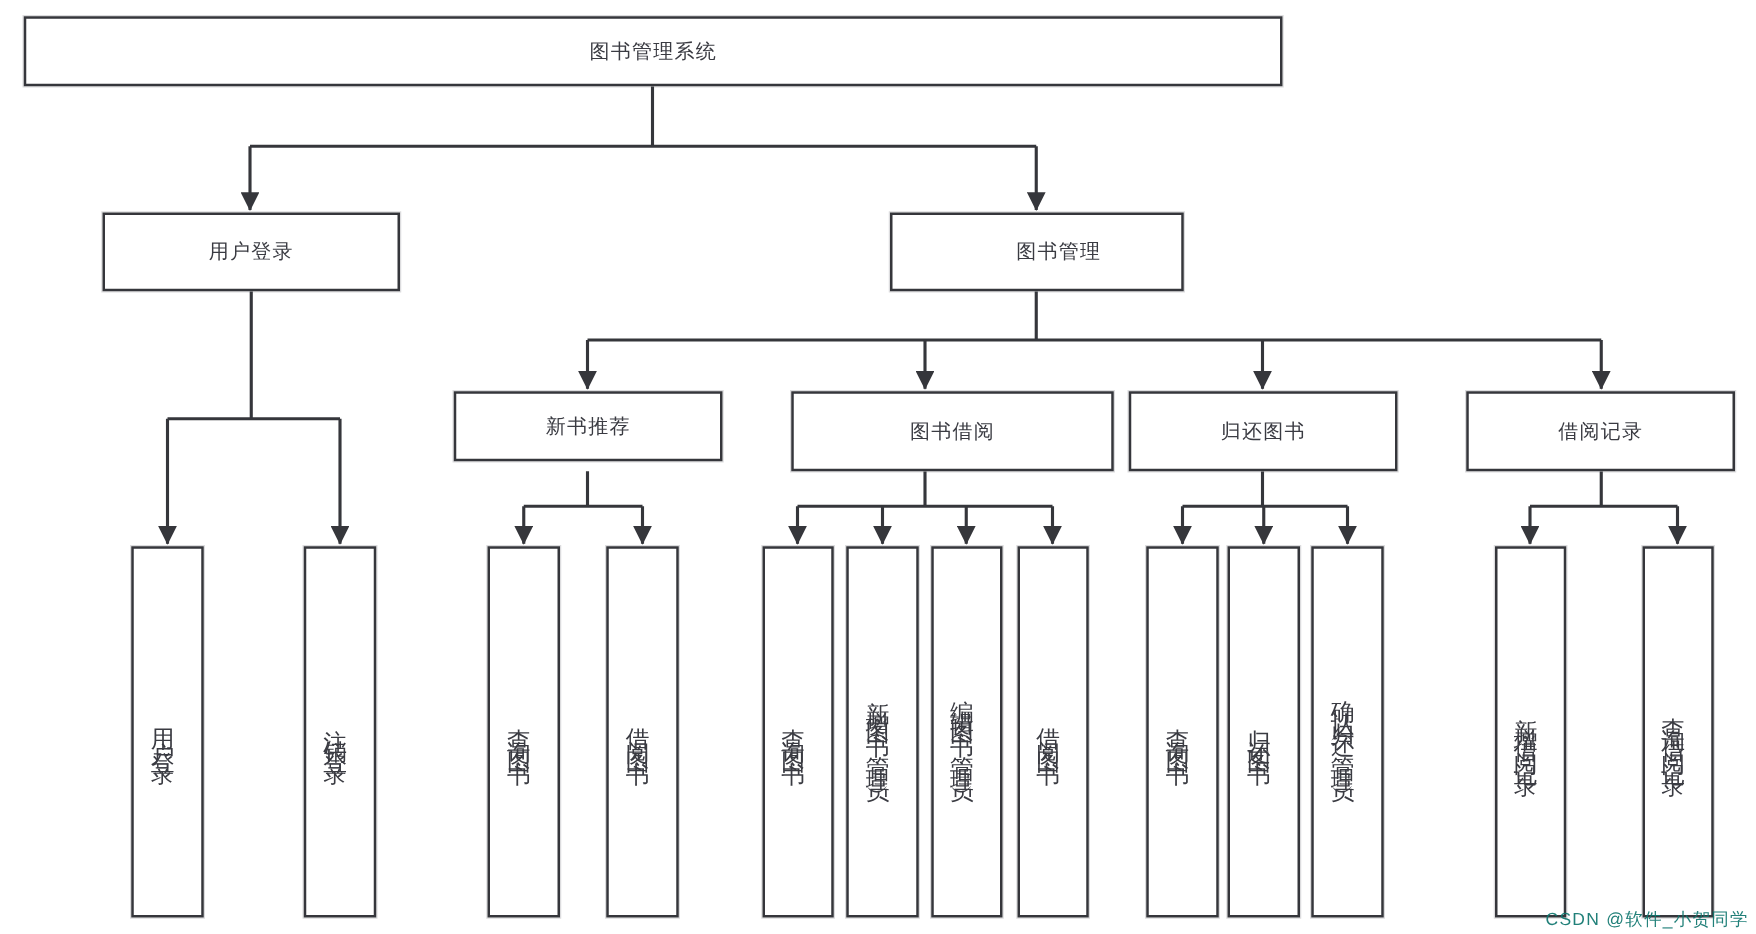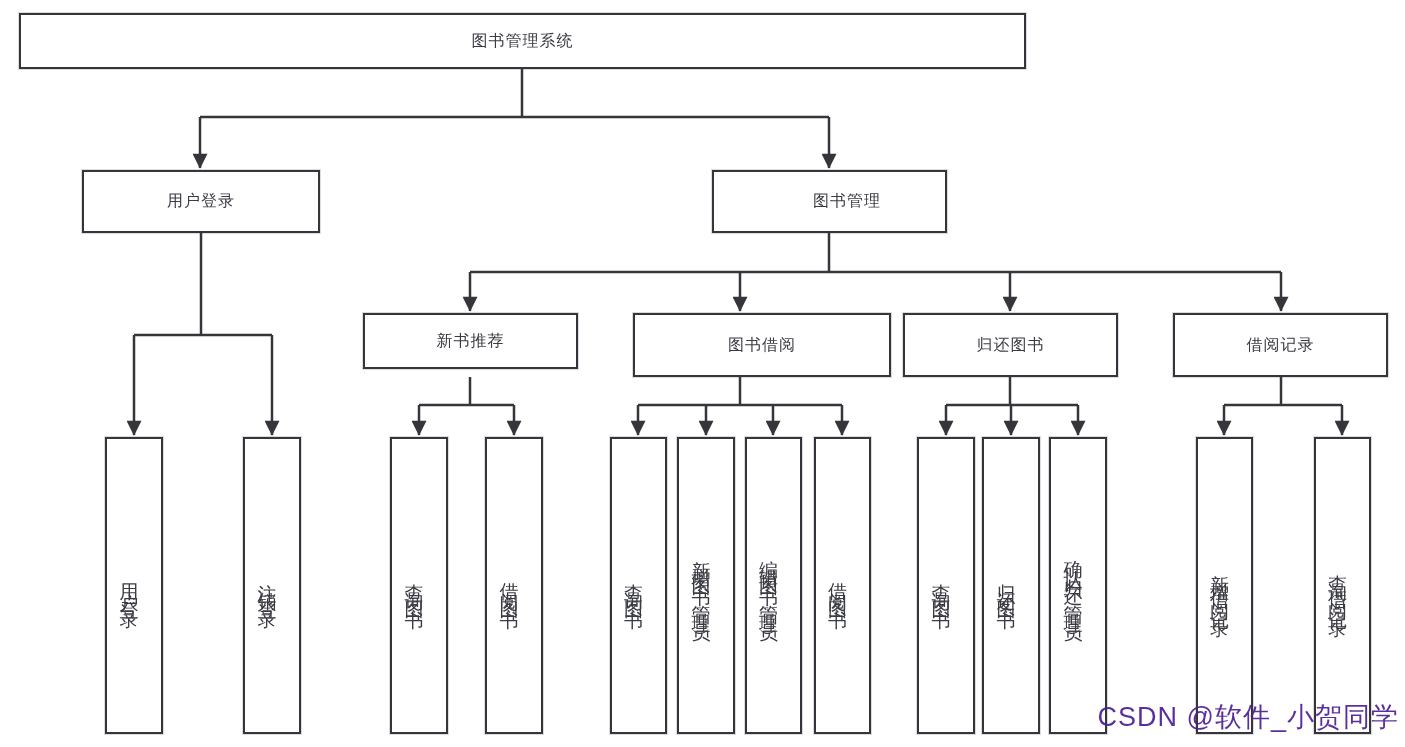--- a/index.html
+++ b/index.html
@@ -44,25 +44,25 @@
     writing-mode: vertical-rl;
     text-orientation: mixed;
     font-size: 19px;
     line-height: 1;
     letter-spacing: 9px;
     margin-block-end: -9px;
   }
   .watermark {
     position: absolute;
     right: 6px;
-    bottom: 12px;
+    bottom: 2px;
     z-index: 5;
-    font-size: 27px;
+    font-size: 14px;
     letter-spacing: 1px;
-    color: #4c1d95;
+    color: #0f766e;
     opacity: 0.92;
     white-space: nowrap;
   }
 </style>
 </head>
 <body>
 
 <div class="canvas">
 
   <svg class="connectors" viewBox="0 0 1405 747" xmlns="http://www.w3.org/2000/svg" aria-hidden="true">

